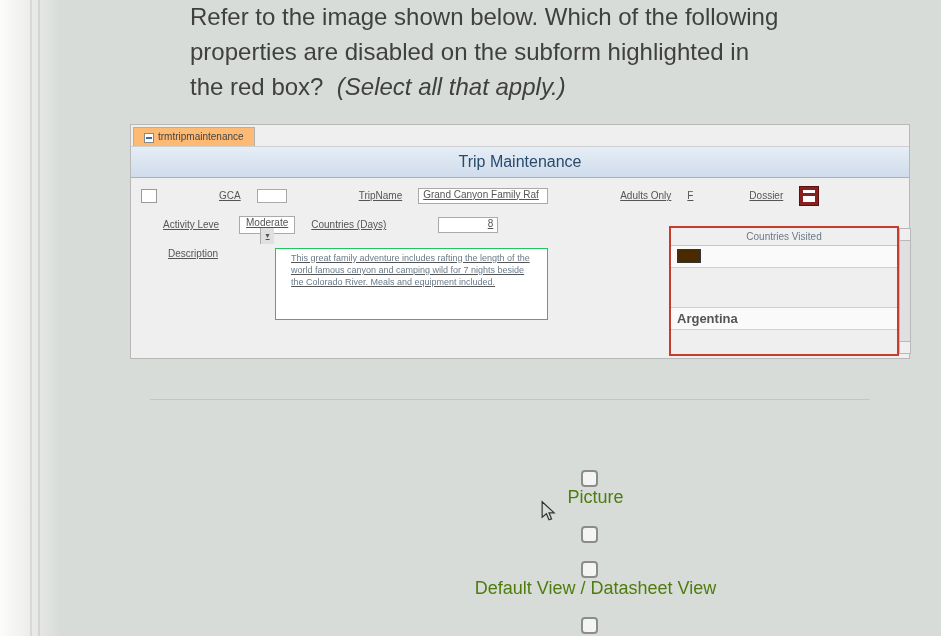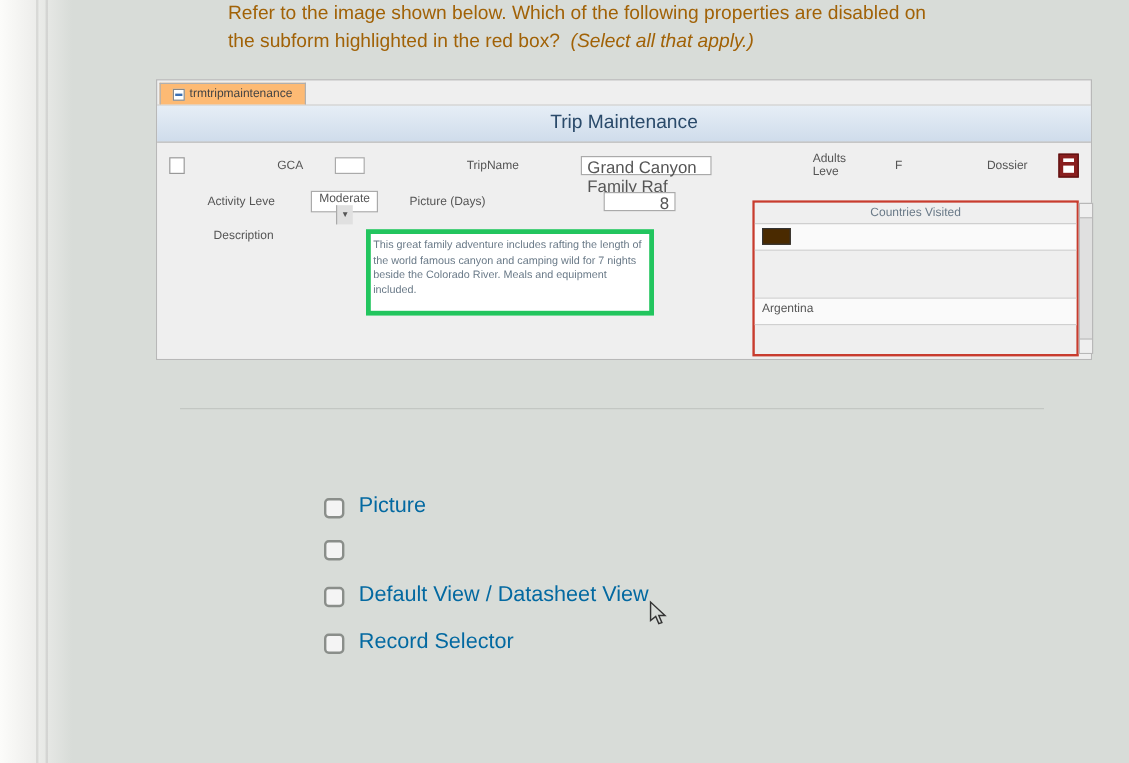--- a/index.html
+++ b/index.html
@@ -23,22 +23,22 @@
   width: 2px;
   background: rgba(0,0,0,0.08);
 }
 .edge-rule.r2 { left: 38px; }
 .content {
   position: absolute;
   left: 70px; top: 0; right: 20px;
   padding-top: 0;
 }
 .question {
-  font-size: 16px;
-  color: #a16207;
+  font-size: 24px;
+  color: #404040;
   line-height: 1.45;
   font-weight: 500;
   padding: 0 140px 0 120px;
 }
 .question em { font-style: italic; font-weight: 500; }
 .form-wrap {
   margin: 20px 20px 0 60px;
   border: 1px solid #b8b8b8;
   background: #efefef;
   width: 780px;
@@ -77,54 +77,55 @@
 }
 .form-body {
   background: #efefef;
   padding: 8px 10px 14px 10px;
   position: relative;
   min-height: 180px;
 }
 .row {
   display: flex;
   align-items: center;
-  gap: 26px;
+  gap: 16px;
   font-size: 10px;
   color: #555;
   margin-bottom: 10px;
+  text-decoration: underline;
 }
 .nav { width: 16px; height: 14px; border:1px solid #999; background:#fff; display:inline-block; }
 .lbl { color:#555; font-size:10px; }
 .tiny-input {
   background:#fff; border:1px solid #aaa; width:30px; height:14px; font-size:9px; padding:0 2px;
 }
 .med-input {
-  background:#fff; border:1px solid #aaa; height:16px; font-size:14px; padding:0 4px;margin-left:26px;
+  background:#fff; border:1px solid #aaa; height:16px; font-size:10px; padding:0 4px;
 }
 .desc-box {
-  background:#fff; border:4px solid #22c55e;
-  width: 240px; height: 72px;
+  background:#fff; border:1px solid #22c55e;
+  width: 273px; height: 72px;
   font-size: 9px; color: #6a7a88;
-  padding: 3px 2px;
+  padding: 3px 15px;
   line-height: 1.35;
 }
 .red-box {
   position:absolute;
   right: 10px; top: 48px;
-  width: 272px; height: 130px;
+  width: 230px; height: 130px;
   border: 2px solid #c83c2e;
   background: #efefef;
 }
 .red-box .head {
   text-align:center; font-size:10px; color:#6a7a88;
   border-bottom:1px solid #c8c8c8;
   padding:3px 0;
   background:#efefef;
 }
-.listrow { height:22px; border-bottom:1px solid #d0d0d0; background:#fafafa; font-size:10px; color:#555; padding:3px 6px; }
+.listrow { height:22px; border-bottom:1px solid #d0d0d0; background:#fafafa; font-size:13px; color:#555; padding:3px 6px;font-weight:bold; }
 .listrow.first { position:relative; }
 .listrow.first .badge {
   display:inline-block; width:24px; height:14px; background:#4a2a00; border:1px solid #333;
 }
 .listrow.sp { height:40px; background:#efefef; border-bottom:1px solid #d0d0d0;}
 .scroll-gutter {
   position:absolute; right:-14px; top:0; bottom:0; width:12px;
   background:#e0e0e0; border:1px solid #b8b8b8;
 }
 .scroll-gutter .up, .scroll-gutter .dn {
@@ -140,24 +141,25 @@
 .dossier-icon::after { content:''; position:absolute; left:3px; right:3px; bottom:3px; height:6px; background:#fff; }
 .divider {
   margin: 40px 40px 0 80px;
   border-top: 1px solid rgba(80,80,80,0.15);
   width: 720px;
 }
 .options {
   margin: 70px 0 0 200px;
 }
 .opt {
-  display:flex; align-items:flex-end;
+  display:flex; align-items:center;
   margin-bottom: 18px;
   font-size: 18px;
-  color: #0369a1;
+  color: #4d7c0f;
+  flex-direction: column;
 }
 .chk {
   width: 17px; height: 17px;
   border: 2px solid #8a8e8a;
   border-radius: 4px;
   margin-right: 12px;
   background: #f4f4f4;
 }
 .cursor {
   position:absolute; left: 540px; top: 500px;
@@ -194,35 +196,35 @@
     <div class="form-body">
       <div class="row">
         <span class="nav"></span>
         <span style="width:30px;"></span>
         <span class="lbl">GCA</span>
         <span class="tiny-input"></span>
         <span style="width:40px;"></span>
         <span class="lbl">TripName</span>
         <span class="med-input" style="width:130px;">Grand Canyon Family Raf</span>
         <span style="width:40px;"></span>
-        <span class="lbl">Adults Leve</span>
+        <span class="lbl">Adults Only</span>
         <span class="lbl" style="width:20px;">F</span>
         <span style="width:10px;"></span>
         <span class="lbl">Dossier</span>
         <span class="dossier-icon"></span>
       </div>
 
       <div class="row">
         <span style="width:6px;"></span>
         <span class="lbl" style="width:60px;">Activity Leve</span>
         <span class="sel-combo">
           <span class="txt">Moderate</span>
           <span class="arr">▾</span>
         </span>
-        <span class="lbl">Picture (Days)</span>
+        <span class="lbl">Countries (Days)</span>
         <span style="width:20px;"></span>
         <span class="med-input" style="width:60px;text-align:right;">8</span>
       </div>
 
       <div class="row" style="align-items:flex-start; margin-top:14px;">
         <span style="width:6px;"></span>
         <span class="lbl" style="width:60px;text-align:center;">Description</span>
         <span style="width:20px;"></span>
         <div class="desc-box">This great family adventure includes rafting the length of the world famous canyon and camping wild for 7 nights beside the Colorado River. Meals and equipment included.</div>
       </div>

